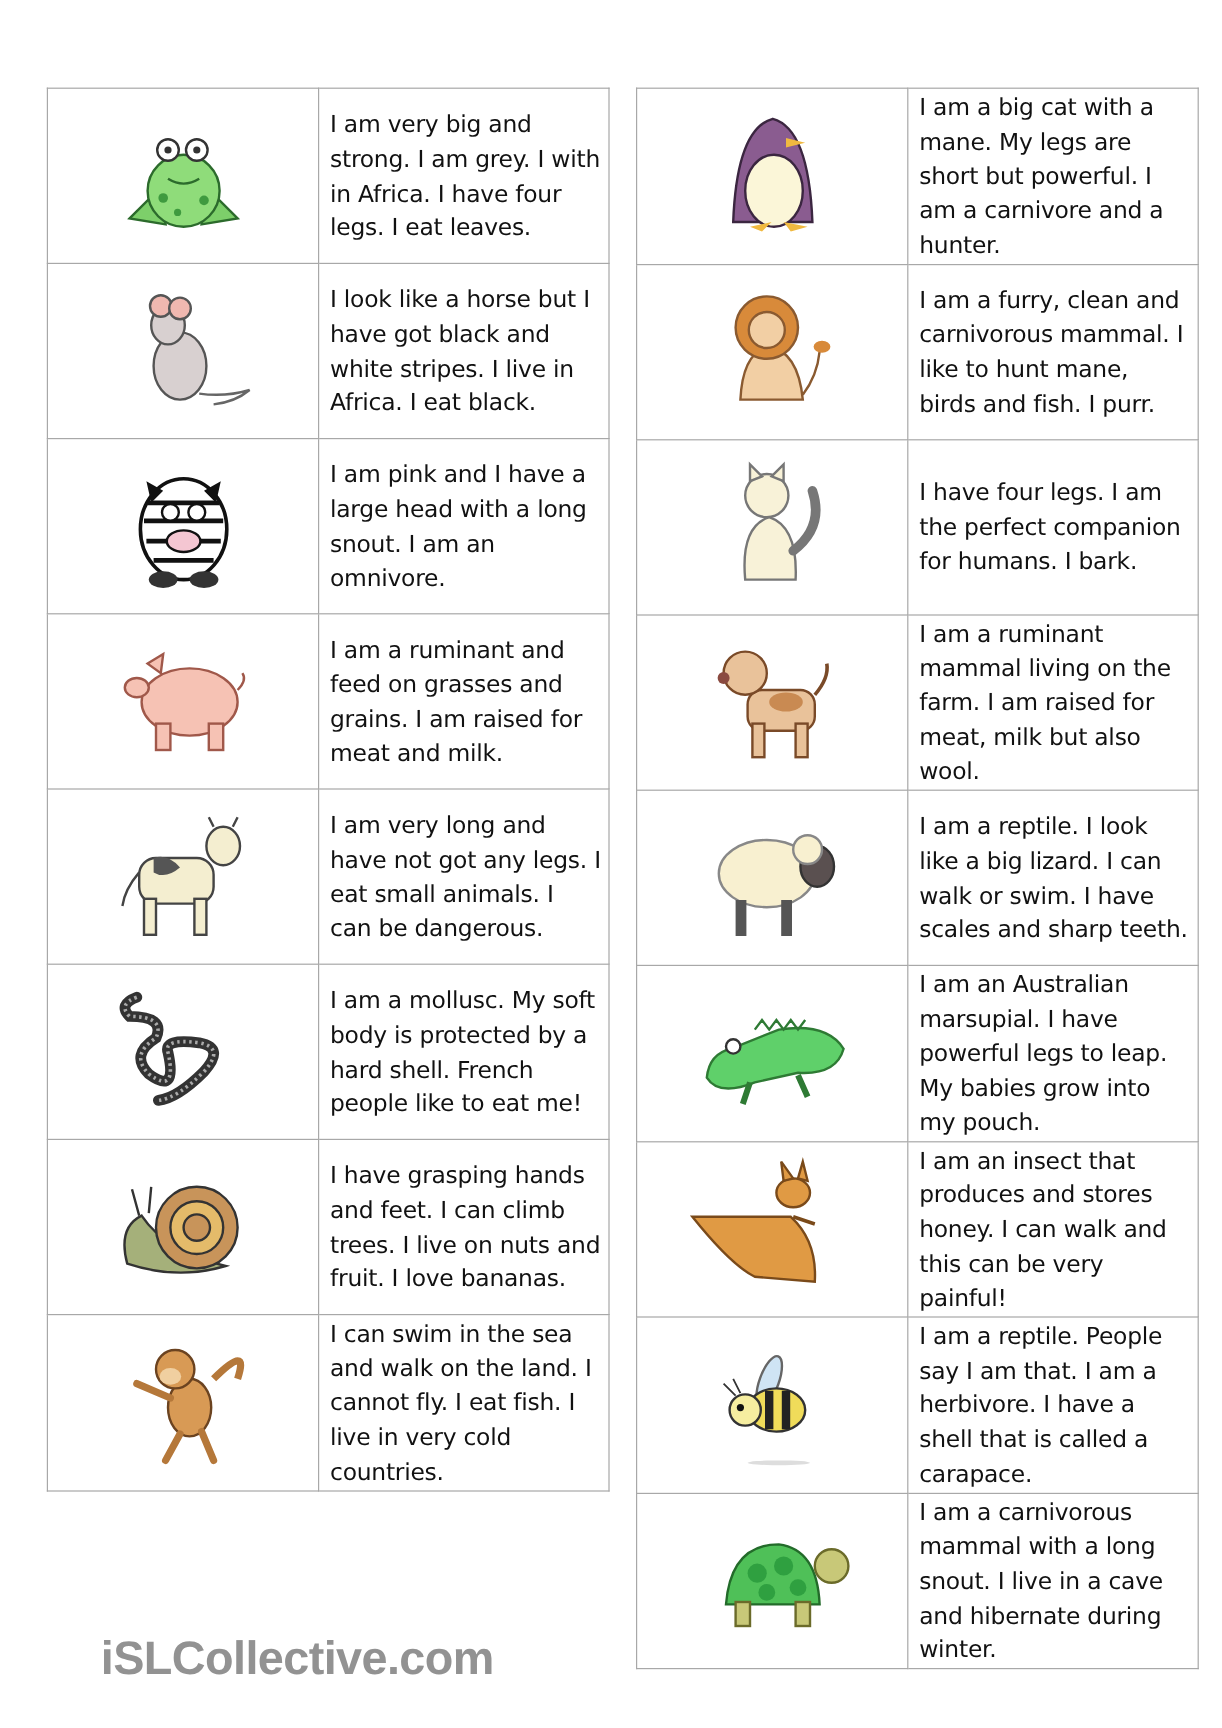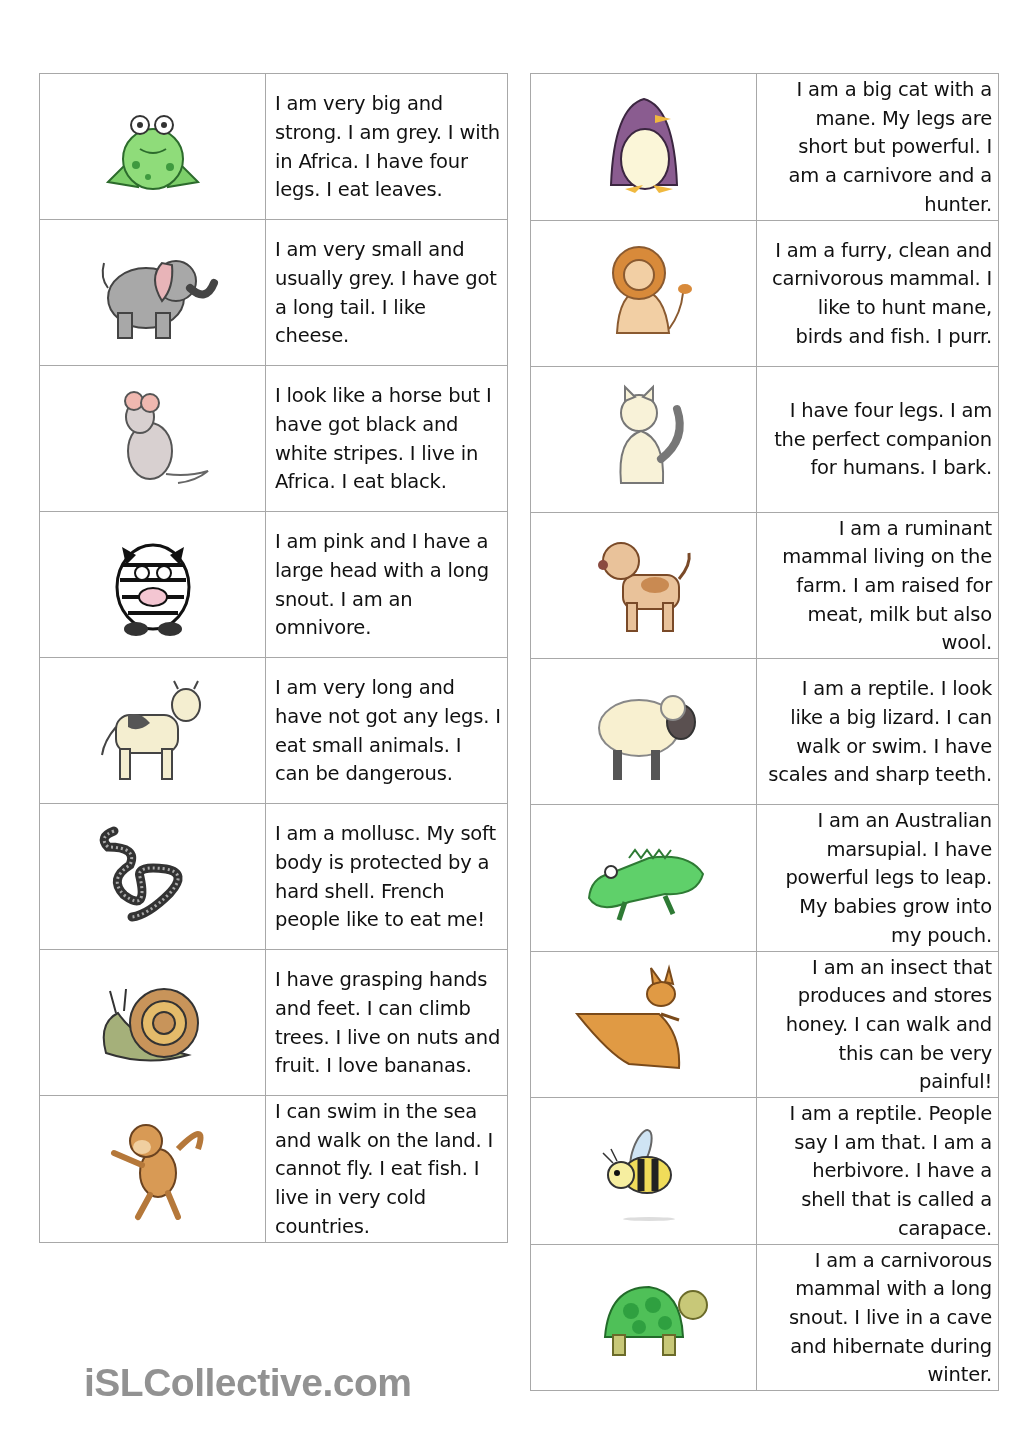--- a/index.html
+++ b/index.html
@@ -1,20 +1,20 @@
 <!DOCTYPE html>
 <html><head>
 <meta charset="utf-8">
 <style>
   html, body { margin: 0; padding: 0; background: #ffffff; }
   body { width: 1018px; height: 1440px; position: relative; overflow: hidden;
          font-family: "DejaVu Sans", sans-serif; color: #111; }
   .tbl { position: absolute; top: 73px; border-collapse: collapse; table-layout: fixed; }
   .tbl.left { left: 39px; width: 452px; }
-  .tbl.right { left: 530px; width: 452px; text-align: right; }
+  .tbl.right { left: 530px; width: 452px; }
   .tbl td { border: 1px solid #a8a8a8; height: 143px; padding: 0; vertical-align: middle; }
   .tbl td.pic { width: 225px; text-align: center; }
   .tbl td.txt { width: 226px; padding: 2px 6px 0 9px; font-size: 19.5px; line-height: 28.7px;
                 letter-spacing: -0.2px; }
   .pic svg { width: 150px; height: 120px; display: block; margin: 0 auto; }
   .watermark { position: absolute; left: 84px; top: 1361px; font-family: "Liberation Sans", sans-serif;
                font-weight: bold; font-size: 39px; color: rgba(110,110,110,0.75); letter-spacing: -0.5px;
                pointer-events: none; }
 </style>
 </head>
@@ -35,34 +35,20 @@
         <circle cx="58" cy="78" r="4" fill="#3f9a3f"></circle>
             <circle cx="92" cy="80" r="4" fill="#3f9a3f"></circle>
             <circle cx="70" cy="90" r="3" fill="#3f9a3f"></circle>
       </svg>
     </td>
     <td class="txt">I am very big and strong. I am grey. I with in Africa. I have four legs. I eat leaves.</td>
   </tr>
   <tr>
     <td class="pic">
       <svg viewBox="0 0 150 120">
-        <ellipse cx="68" cy="65" rx="38" ry="30" fill="#a8a8a8" stroke="#444" stroke-width="2"></ellipse>
-        <rect x="40" y="80" width="14" height="25" fill="#a8a8a8" stroke="#444" stroke-width="2"></rect>
-        <rect x="78" y="80" width="14" height="25" fill="#a8a8a8" stroke="#444" stroke-width="2"></rect>
-        <ellipse cx="98" cy="48" rx="20" ry="20" fill="#a8a8a8" stroke="#444" stroke-width="2"></ellipse>
-        <path d="M84 30 Q70 45 84 68 Q96 55 94 32 Z" fill="#e8b4b8" stroke="#444" stroke-width="2"></path>
-        <path d="M112 55 Q128 70 136 50" stroke="#444" stroke-width="8" fill="none" stroke-linecap="round"></path>
-        <path d="M30 55 Q22 45 26 30" stroke="#444" stroke-width="2" fill="none"></path>
-      </svg>
-    </td>
-    <td class="txt">I am very small and usually grey. I have got a long tail. I like cheese.</td>
-  </tr>
-  <tr>
-    <td class="pic">
-      <svg viewBox="0 0 150 120">
         <ellipse cx="72" cy="72" rx="22" ry="28" fill="#d8d0d0" stroke="#555" stroke-width="2"></ellipse>
         <ellipse cx="62" cy="38" rx="14" ry="16" fill="#d8d0d0" stroke="#555" stroke-width="2"></ellipse>
         <circle cx="56" cy="22" r="9" fill="#f0b8b0" stroke="#555" stroke-width="2"></circle>
         <circle cx="72" cy="24" r="9" fill="#f0b8b0" stroke="#555" stroke-width="2"></circle>
         <path d="M88 95 Q110 98 130 92 Q118 102 100 104" stroke="#666" stroke-width="2" fill="none"></path>
       </svg>
     </td>
     <td class="txt">I look like a horse but I have got black and white stripes. I live in Africa. I eat black.</td>
   </tr>
   <tr>
@@ -76,20 +62,33 @@
         <ellipse cx="75" cy="72" rx="14" ry="9" fill="#f4c6d2" stroke="#111" stroke-width="2"></ellipse>
         <ellipse cx="58" cy="104" rx="12" ry="7" fill="#333"></ellipse>
             <ellipse cx="92" cy="104" rx="12" ry="7" fill="#333"></ellipse>
       </svg>
     </td>
     <td class="txt">I am pink and I have a large head with a long snout. I am an omnivore.</td>
   </tr>
   <tr>
     <td class="pic">
       <svg viewBox="0 0 150 120">
+        <ellipse cx="80" cy="60" rx="40" ry="28" fill="#f6c2b4" stroke="#a0584a" stroke-width="2"></ellipse>
+        <rect x="52" y="78" width="12" height="22" fill="#f6c2b4" stroke="#a0584a" stroke-width="2"></rect>
+        <rect x="96" y="78" width="12" height="22" fill="#f6c2b4" stroke="#a0584a" stroke-width="2"></rect>
+        <ellipse cx="36" cy="48" rx="10" ry="8" fill="#f6c2b4" stroke="#a0584a" stroke-width="2"></ellipse>
+        <path d="M45 28 L58 20 L56 36 Z" fill="#f6c2b4" stroke="#a0584a" stroke-width="2"></path>
+        <path d="M120 50 Q128 42 124 36" stroke="#a0584a" stroke-width="2" fill="none"></path>
+      </svg>
+    </td>
+    <td class="txt">I am a ruminant and feed on grasses and grains. I am raised for meat and milk.</td>
+  </tr>
+  <tr>
+    <td class="pic">
+      <svg viewBox="0 0 150 120">
         <rect x="38" y="44" width="62" height="38" rx="14" fill="#f4eed0" stroke="#444" stroke-width="2"></rect>
         <path d="M50 44 Q62 40 72 52 Q60 62 50 56 Z" fill="#555"></path>
         <rect x="42" y="78" width="10" height="30" fill="#f4eed0" stroke="#444" stroke-width="2"></rect>
         <rect x="84" y="78" width="10" height="30" fill="#f4eed0" stroke="#444" stroke-width="2"></rect>
         <ellipse cx="108" cy="34" rx="14" ry="16" fill="#f4eed0" stroke="#444" stroke-width="2"></ellipse>
         <path d="M100 18 L96 10 M116 18 L120 10" stroke="#444" stroke-width="2"></path>
         <path d="M38 56 Q26 70 24 84" stroke="#444" stroke-width="2" fill="none"></path>
       </svg>
     </td>
     <td class="txt">I am very long and have not got any legs. I eat small animals. I can be dangerous.</td>

